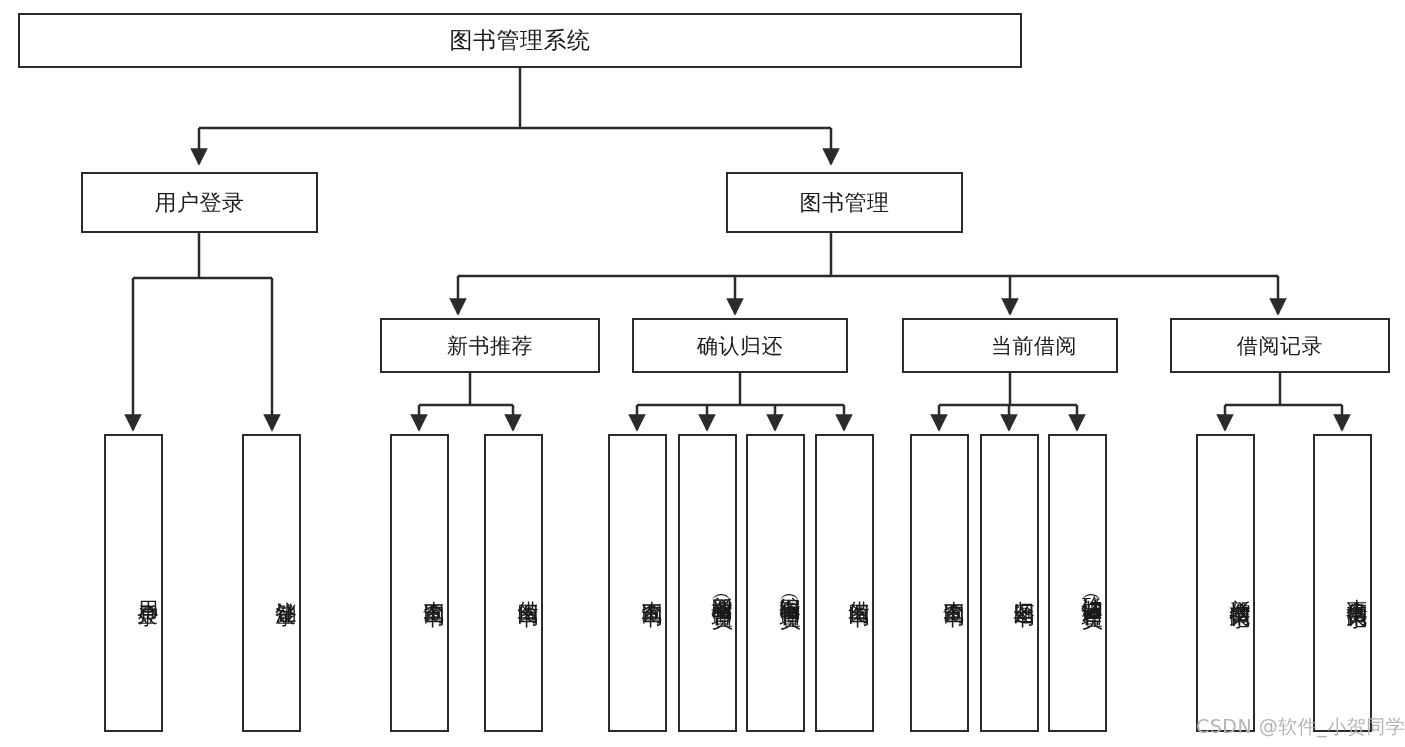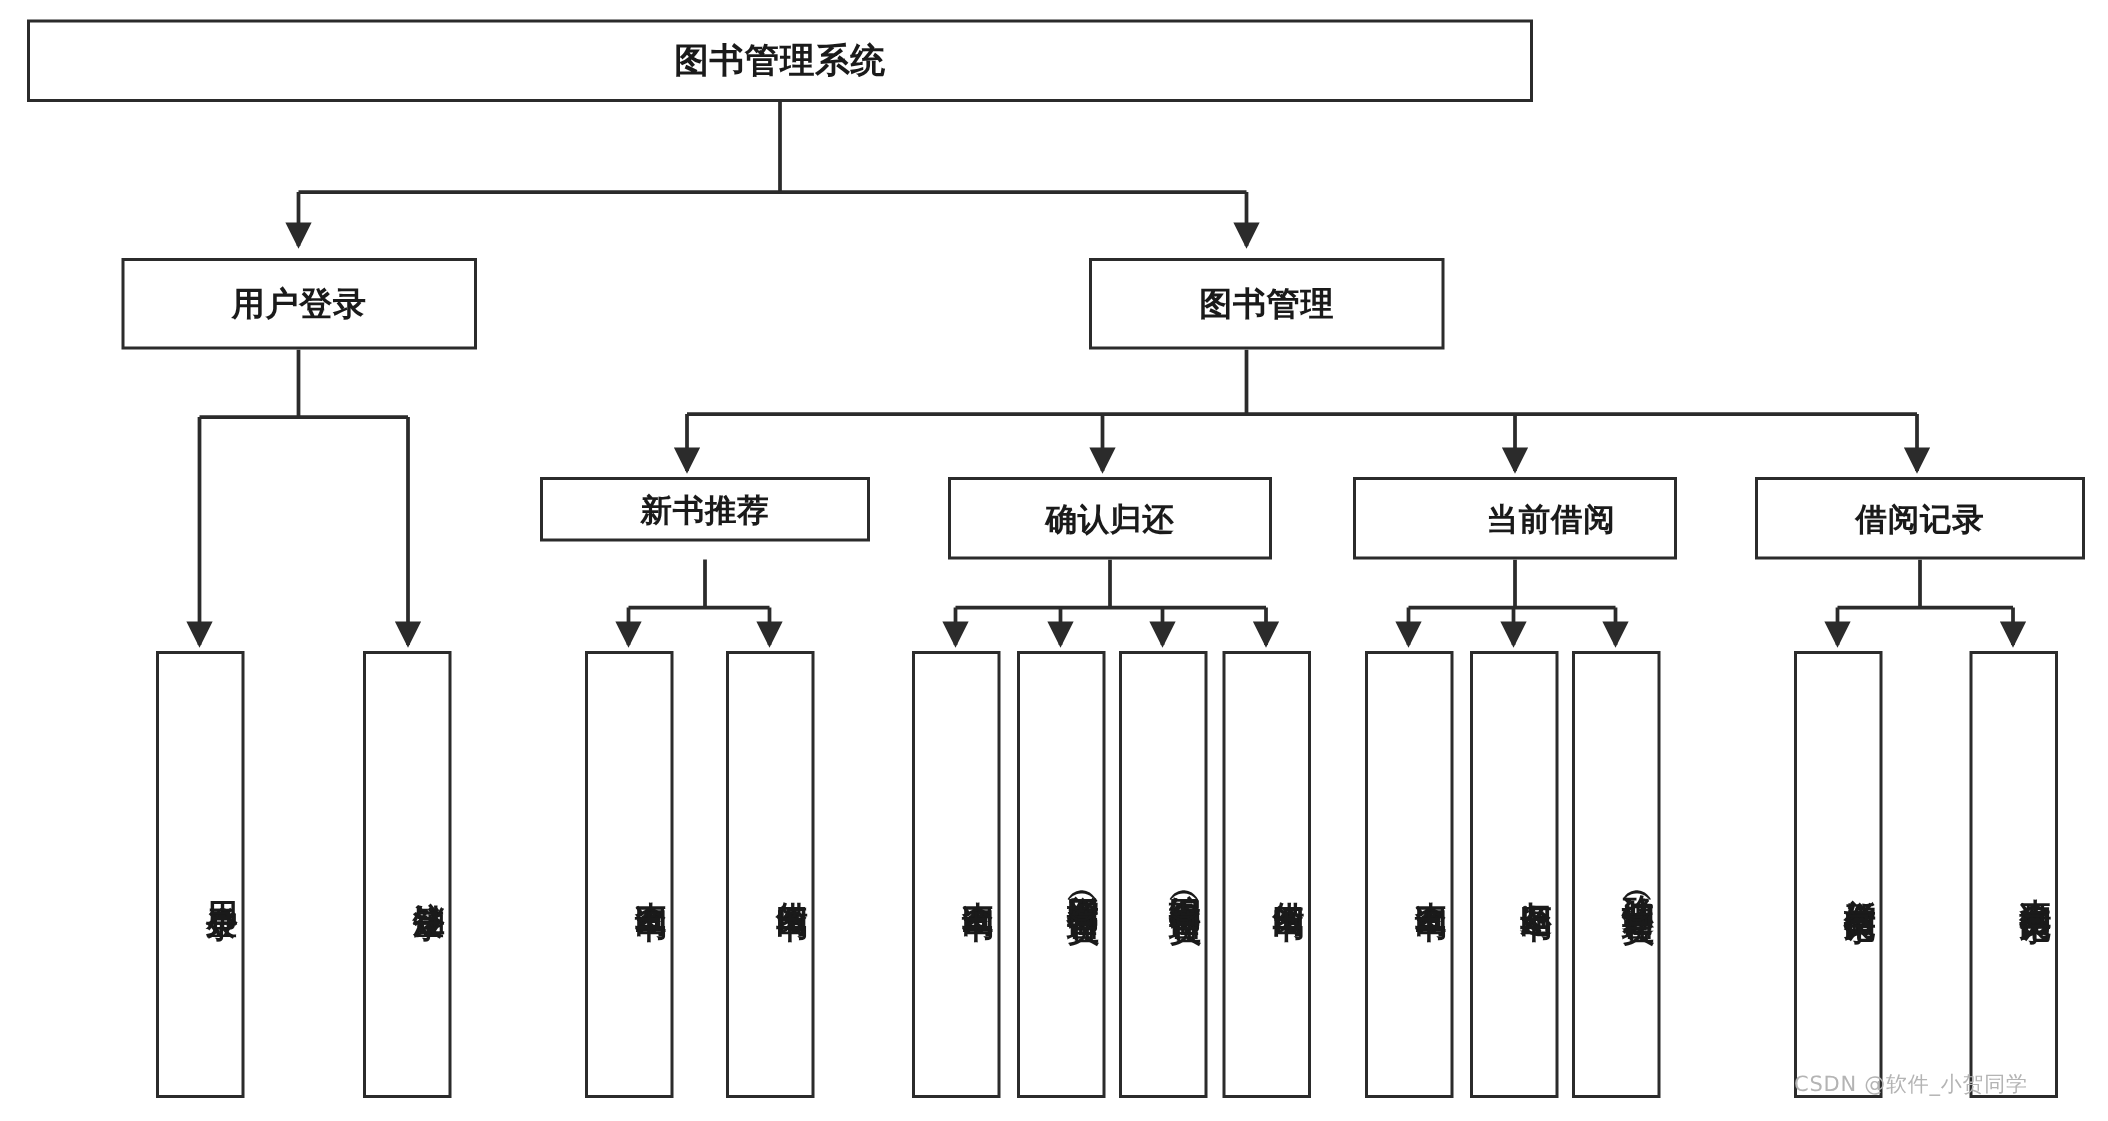--- a/index.html
+++ b/index.html
@@ -29,21 +29,20 @@
   .node {
     position: absolute;
     box-sizing: border-box;
     border: 2.5px solid #2b2b2b;
     background: #ffffff;
     display: flex;
     align-items: center;
     justify-content: center;
     color: #1a1a1a;
     letter-spacing: 0.5px;
-    font-weight: bold;
   }
   .node.root {
     font-size: 23px;
   }
   .node.level2 {
     font-size: 22px;
   }
   .node.level3 {
     font-size: 21px;
   }
@@ -56,21 +55,21 @@
     padding-top: 10px;
     line-height: 1.32;
     letter-spacing: 2px;
   }
   .node.leaf .leaf-text {
     display: block;
     text-align: left;
   }
   .watermark {
     position: absolute;
-    font-size: 14px;
+    font-size: 19px;
     color: #b4b4b4;
     white-space: nowrap;
     letter-spacing: 0.5px;
   }
 </style>
 </head>
 <body>
 
 <div id="diagram-canvas">
 
@@ -128,21 +127,21 @@
     <span>图书管理系统</span>
   </div>
 
   <div class="node level2" style="left:81px; top:172px; width:237px; height:61px;">
     <span>用户登录</span>
   </div>
   <div class="node level2" style="left:712px; top:172px; width:237px; height:61px;margin-left:14px;">
     <span>图书管理</span>
   </div>
 
-  <div class="node level3" style="left:360px; top:318px; width:220px; height:43px;">
+  <div class="node level3" style="left:380px; top:318px; width:220px; height:55px;">
     <span>新书推荐</span>
   </div>
   <div class="node level3" style="left:632px; top:318px; width:216px; height:55px;">
     <span>确认归还</span>
   </div>
   <div class="node level3" style="left:902px; top:318px; width:216px; height:55px;padding-left:48px;">
     <span>当前借阅</span>
   </div>
   <div class="node level3" style="left:1170px; top:318px; width:220px; height:55px;">
     <span>借阅记录</span>

